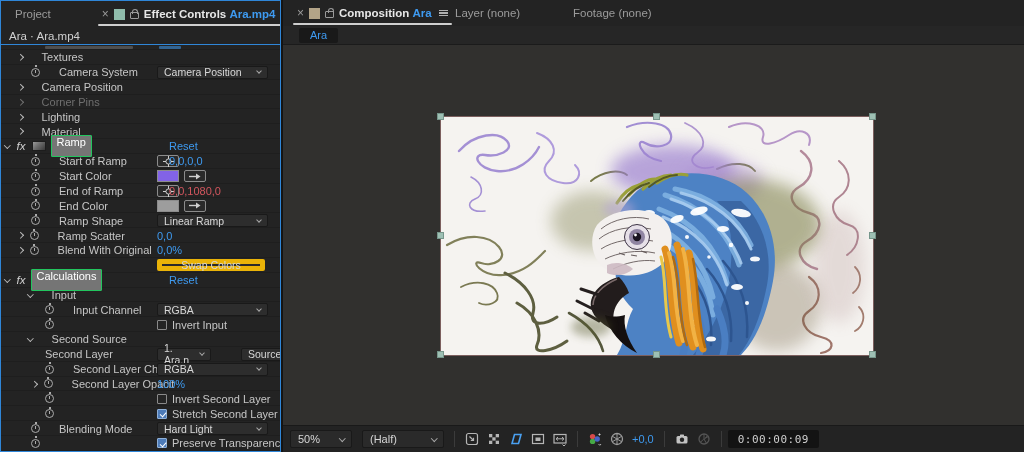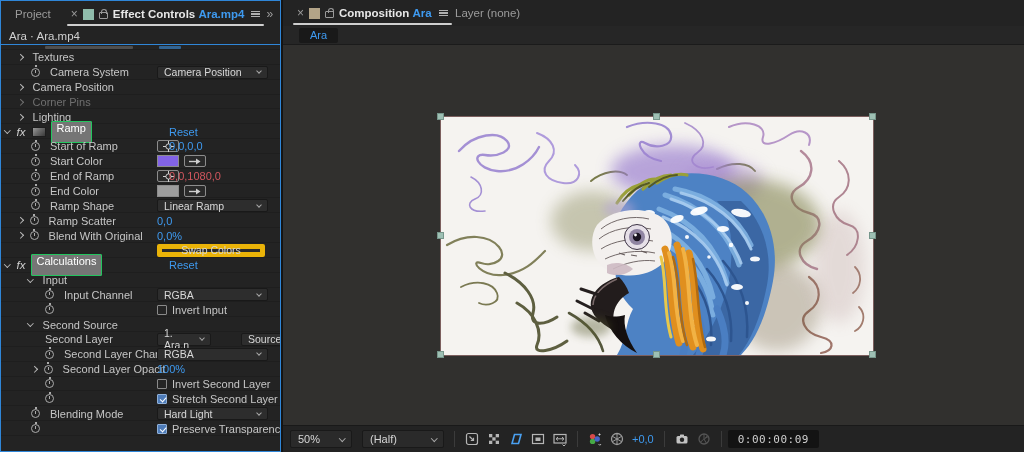--- a/index.html
+++ b/index.html
@@ -2,21 +2,21 @@
 <html><head>
 <meta charset="utf-8">
 <style>
   html,body{margin:0;padding:0;background:#141414;width:1024px;height:452px;overflow:hidden;
     font-family:"Liberation Sans",sans-serif;-webkit-font-smoothing:antialiased;}
   *{box-sizing:border-box;}
   .panel{position:absolute;top:0;background:#232323;}
 
   
   #ec{left:0;width:281px;height:452px;border:1px solid #2f86d8;overflow:hidden;}
-  .tabbar{height:26px;display:flex;align-items:center;font-size:11.5px;color:#9b9b9b;position:relative;background:#232323;}
+  .tabbar{height:26px;display:flex;align-items:center;font-size:11.5px;color:#9b9b9b;position:relative;background:#232323;gap:31px;}
   .tab-inactive{padding:0 14px;white-space:nowrap;}
   .tab-active{display:flex;align-items:center;gap:5px;height:100%;position:relative;padding:0 6px;}
   .tab-active .tabline{position:absolute;left:2px;right:2px;bottom:1px;height:2px;background:#cfcfcf;border-radius:1px;}
   .closex{color:#9b9b9b;font-size:12px;line-height:1;}
   .chip{width:11px;height:11px;flex:none;}
   .lock{width:9px;height:7px;border:1px solid #9a9a9a;border-radius:1px;position:relative;margin-top:3px;flex:none;}
   .lock::before{content:"";position:absolute;left:1.5px;top:-4px;width:4px;height:4px;border:1px solid #9a9a9a;border-bottom:none;border-radius:3px 3px 0 0;}
   .ttl{color:#e8e8e8;font-weight:bold;white-space:nowrap;}
   .ttl .blue{color:#3e9af0;font-weight:bold;}
   .menu-ic{display:flex;flex-direction:column;gap:1.5px;margin-left:2px;}
@@ -29,21 +29,21 @@
   .row.clipped{height:5px;overflow:hidden;}
   .smudge{position:absolute;top:1px;height:2.5px;border-radius:1px;background:rgba(160,160,160,.35);}
   .smudge.s1{left:44px;width:88px;}
   .smudge.s2{left:158px;width:22px;background:rgba(62,154,240,.55);}
   .chev{width:4.6px;height:4.6px;border-right:1.3px solid #b9b9b9;border-bottom:1.3px solid #b9b9b9;display:inline-block;flex:none;}
   .cr{transform:rotate(-45deg);} .cd{transform:rotate(45deg);margin-top:-2px;}
   .dim, .dim .lbl{color:#6f6f6f;} .dim .chev{border-color:#6f6f6f;}
   .sw{width:9px;height:9px;border:1px solid #ababab;border-radius:50%;position:relative;flex:none;}
   .sw::before{content:"";position:absolute;left:2.5px;top:-3.4px;width:2px;height:2px;background:#ababab;}
   .sw::after{content:"";position:absolute;left:3px;top:1px;width:1px;height:3px;background:#ababab;}
-  .lbl{margin-left:10px;white-space:nowrap;}
+  .lbl{margin-left:19px;white-space:nowrap;}
   .x4{margin-left:4px;} .x17{margin-left:17px;} .x26{margin-left:27px;} .x30{margin-left:30px;} .x44{margin-left:44px;}
   .val{position:absolute;left:156px;color:#3e9af0;white-space:nowrap;}
   .val.red{color:#d2565e;}
   .val.off168{left:168px;}
   .dd{position:absolute;left:156px;width:111px;height:13px;background:#2d2d2d;border:1px solid #191919;border-radius:2px;display:flex;align-items:center;font-size:10.5px;color:#d8d8d8;padding:0 4px 0 6px;}
   .dd .ddc{margin-left:auto;width:4px;height:4px;border-right:1.2px solid #a8a8a8;border-bottom:1.2px solid #a8a8a8;transform:rotate(45deg);margin-top:-2px;margin-right:2px;}
   .dd.half1{width:54px;} .dd.half2{left:200px;width:54px;margin-left:40px;}
   .pbtn{position:absolute;left:156px;width:22px;height:12px;background:#2a2a2a;border:1px solid #8c8c8c;border-radius:2px;display:flex;align-items:center;justify-content:center;}
   .pbtn.second{left:183px;}
   .swatch{position:absolute;left:156px;width:22px;height:12px;border:1px solid #8c8c8c;}
@@ -126,20 +126,24 @@
     <div class="row dim">
         <span class="chev cr x17"></span>
         <span class="lbl">Corner Pins</span>
       </div>
 
     <div class="row">
         <span class="chev cr x17"></span>
         <span class="lbl">Lighting</span>
       </div>
 
+    <div class="row">
+        <span class="chev cr x17"></span>
+        <span class="lbl">Material</span>
+      </div>
 
     <div class="row">
         <span class="chev cd x4"></span>
         <span class="fx">fx</span>
         <span class="fx-icon"></span>
         <span class="fx-chip">Ramp</span>
         <span class="reset">Reset</span>
       </div>
 
     <div class="row">
@@ -322,20 +326,21 @@
       <span class="lock"></span>
       <span class="ttl"><b>Composition</b>&nbsp;<span class="blue">Ara</span></span>
       <span class="menu-ic">
           <i></i>
           <i></i>
           <i></i>
         </span>
       <span class="tabline"></span>
     </div>
     <span class="tab-far" style="left:172px">Layer (none)</span>
+    <span class="tab-far" style="left:290px">Footage (none)</span>
   </div>
   <div class="crumbbar">
     <span class="crumb">Ara</span>
   </div>
 
   <div class="viewer">
     <div class="art">
       <svg width="432" height="238" viewBox="0 0 432 238">
         <defs>
           <filter id="b8" x="-60%" y="-60%" width="220%" height="220%">

